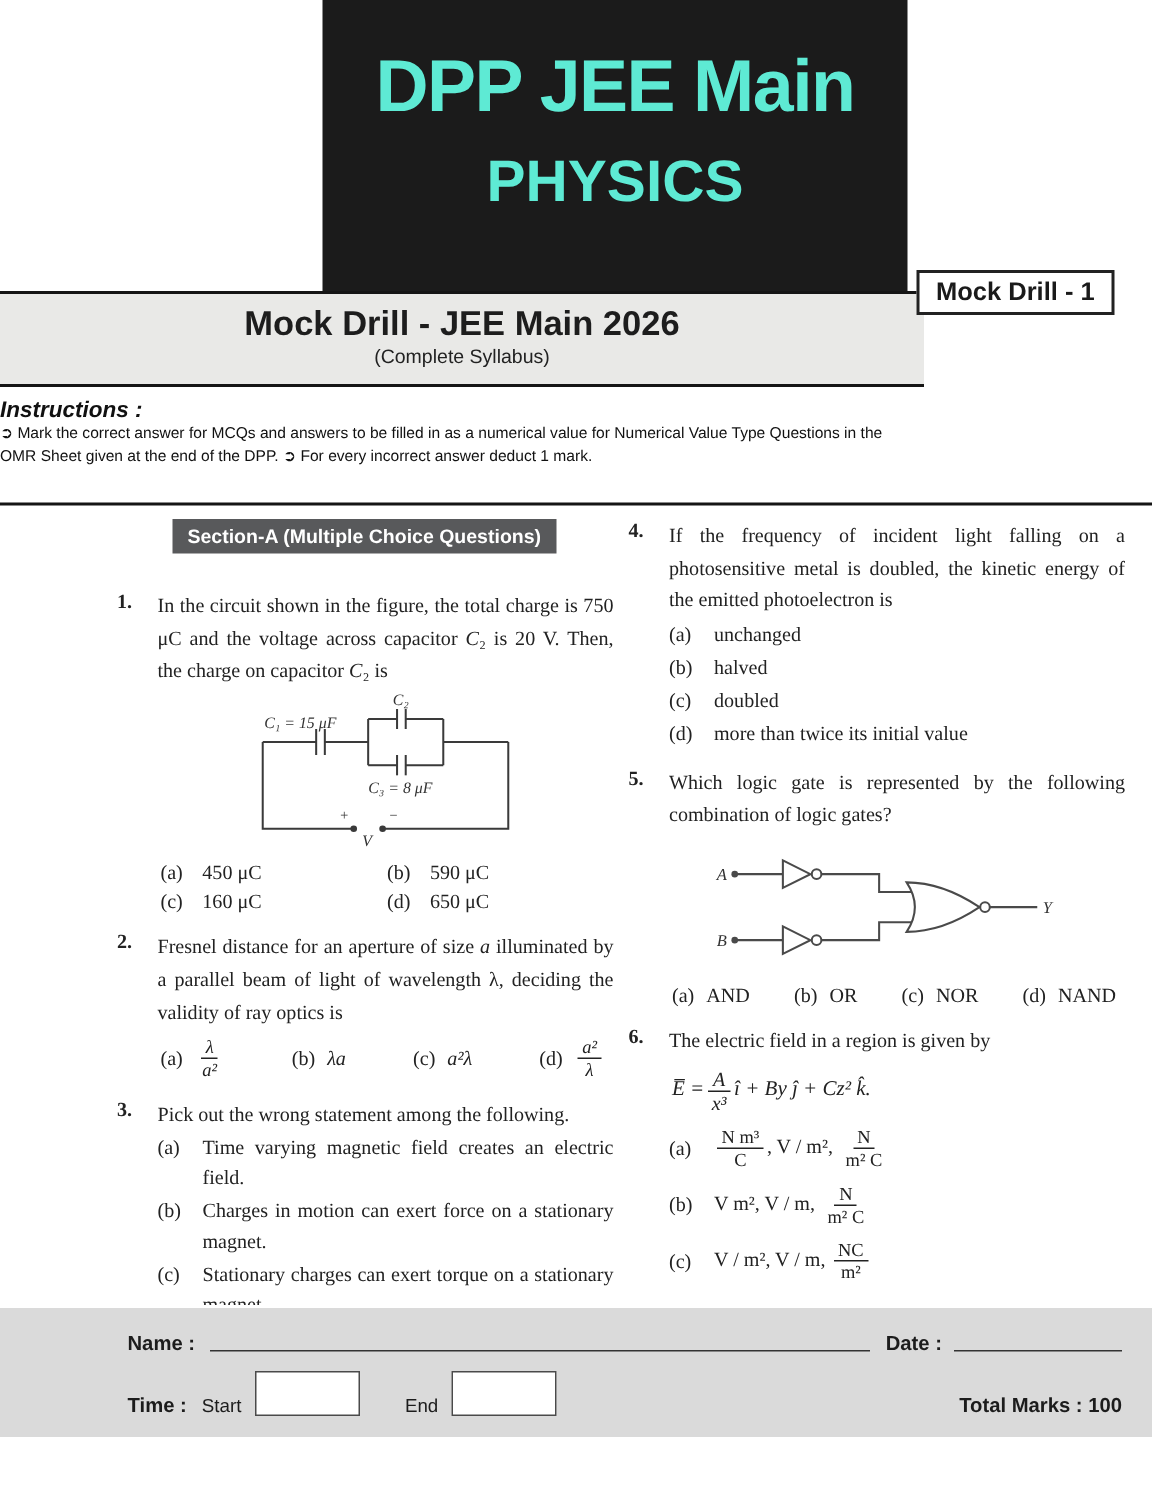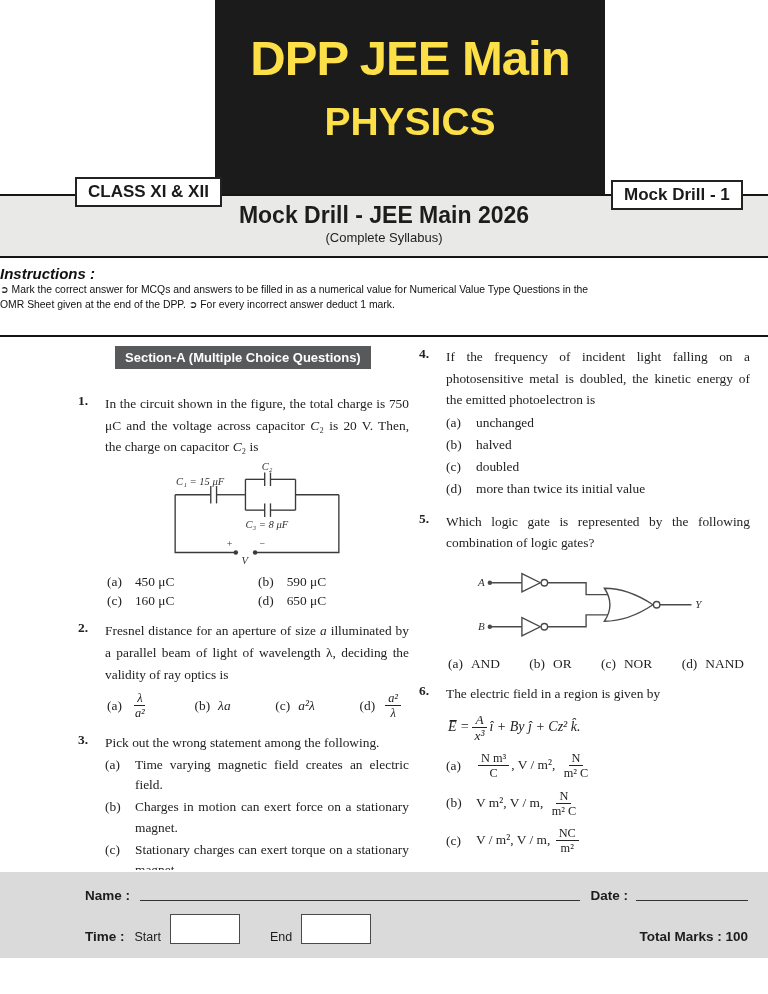--- a/index.html
+++ b/index.html
@@ -5,27 +5,27 @@
   * { margin:0; padding:0; box-sizing:border-box; }
   html,body { background:#ffffff; }
   .page{
     position:relative; width:768px; height:994px; background:#fff; overflow:hidden;
     font-family:"Liberation Serif","DejaVu Serif",serif; color:#222;
   }
 
   
   .black-box{
     position:absolute; left:215px; top:0; width:390px; height:194px;
-    background:#1b1b1b; color:#fde047; text-align:center; z-index:2;
+    background:#1b1b1b; color:#5eead4; text-align:center; z-index:2;
   }
   .black-box .t1{ font-family:"Liberation Sans","DejaVu Sans",sans-serif; font-weight:bold; font-size:49px; letter-spacing:-1px; margin-top:30px; }
   .black-box .t2{ font-family:"Liberation Sans","DejaVu Sans",sans-serif; font-weight:bold; font-size:39px; letter-spacing:0px; margin-top:14px; }
 
   .gray-band{
-    position:absolute; left:0; top:194px; width:768px; height:64px;
+    position:absolute; left:0; top:194px; width:616px; height:64px;
     background:#e9e9e7; border-top:2px solid #151515; border-bottom:2px solid #151515;
     text-align:center; z-index:1;
   }
   .gray-band .bt{ font-family:"Liberation Sans","DejaVu Sans",sans-serif; font-weight:bold; font-size:23px; color:#1d1d1d; margin-top:6px; }
   .gray-band .bs{ font-family:"Liberation Sans","DejaVu Sans",sans-serif; font-size:13px; color:#222; margin-top:1px; }
 
   .badge{
     position:absolute; background:#fff; border:2px solid #222; color:#1a1a1a;
     font-family:"Liberation Sans","DejaVu Sans",sans-serif; font-weight:bold; font-size:17px;
     padding:3px 11px; z-index:3; white-space:nowrap;
@@ -92,21 +92,20 @@
 </head>
 <body>
 
 <div class="page">
 
   <div class="black-box">
     <div class="t1">DPP JEE Main</div>
     <div class="t2">PHYSICS</div>
   </div>
 
-  <div class="badge left">CLASS XI &amp; XII</div>
   <div class="badge right">Mock Drill - 1</div>
 
   <div class="gray-band">
     <div class="bt">Mock Drill - JEE Main 2026</div>
     <div class="bs">(Complete Syllabus)</div>
   </div>
 
   <div class="instructions">
     <div class="it">Instructions :</div>
     <div class="il">➲ Mark the correct answer for MCQs and answers to be filled in as a numerical value for Numerical Value Type Questions in the</div>

